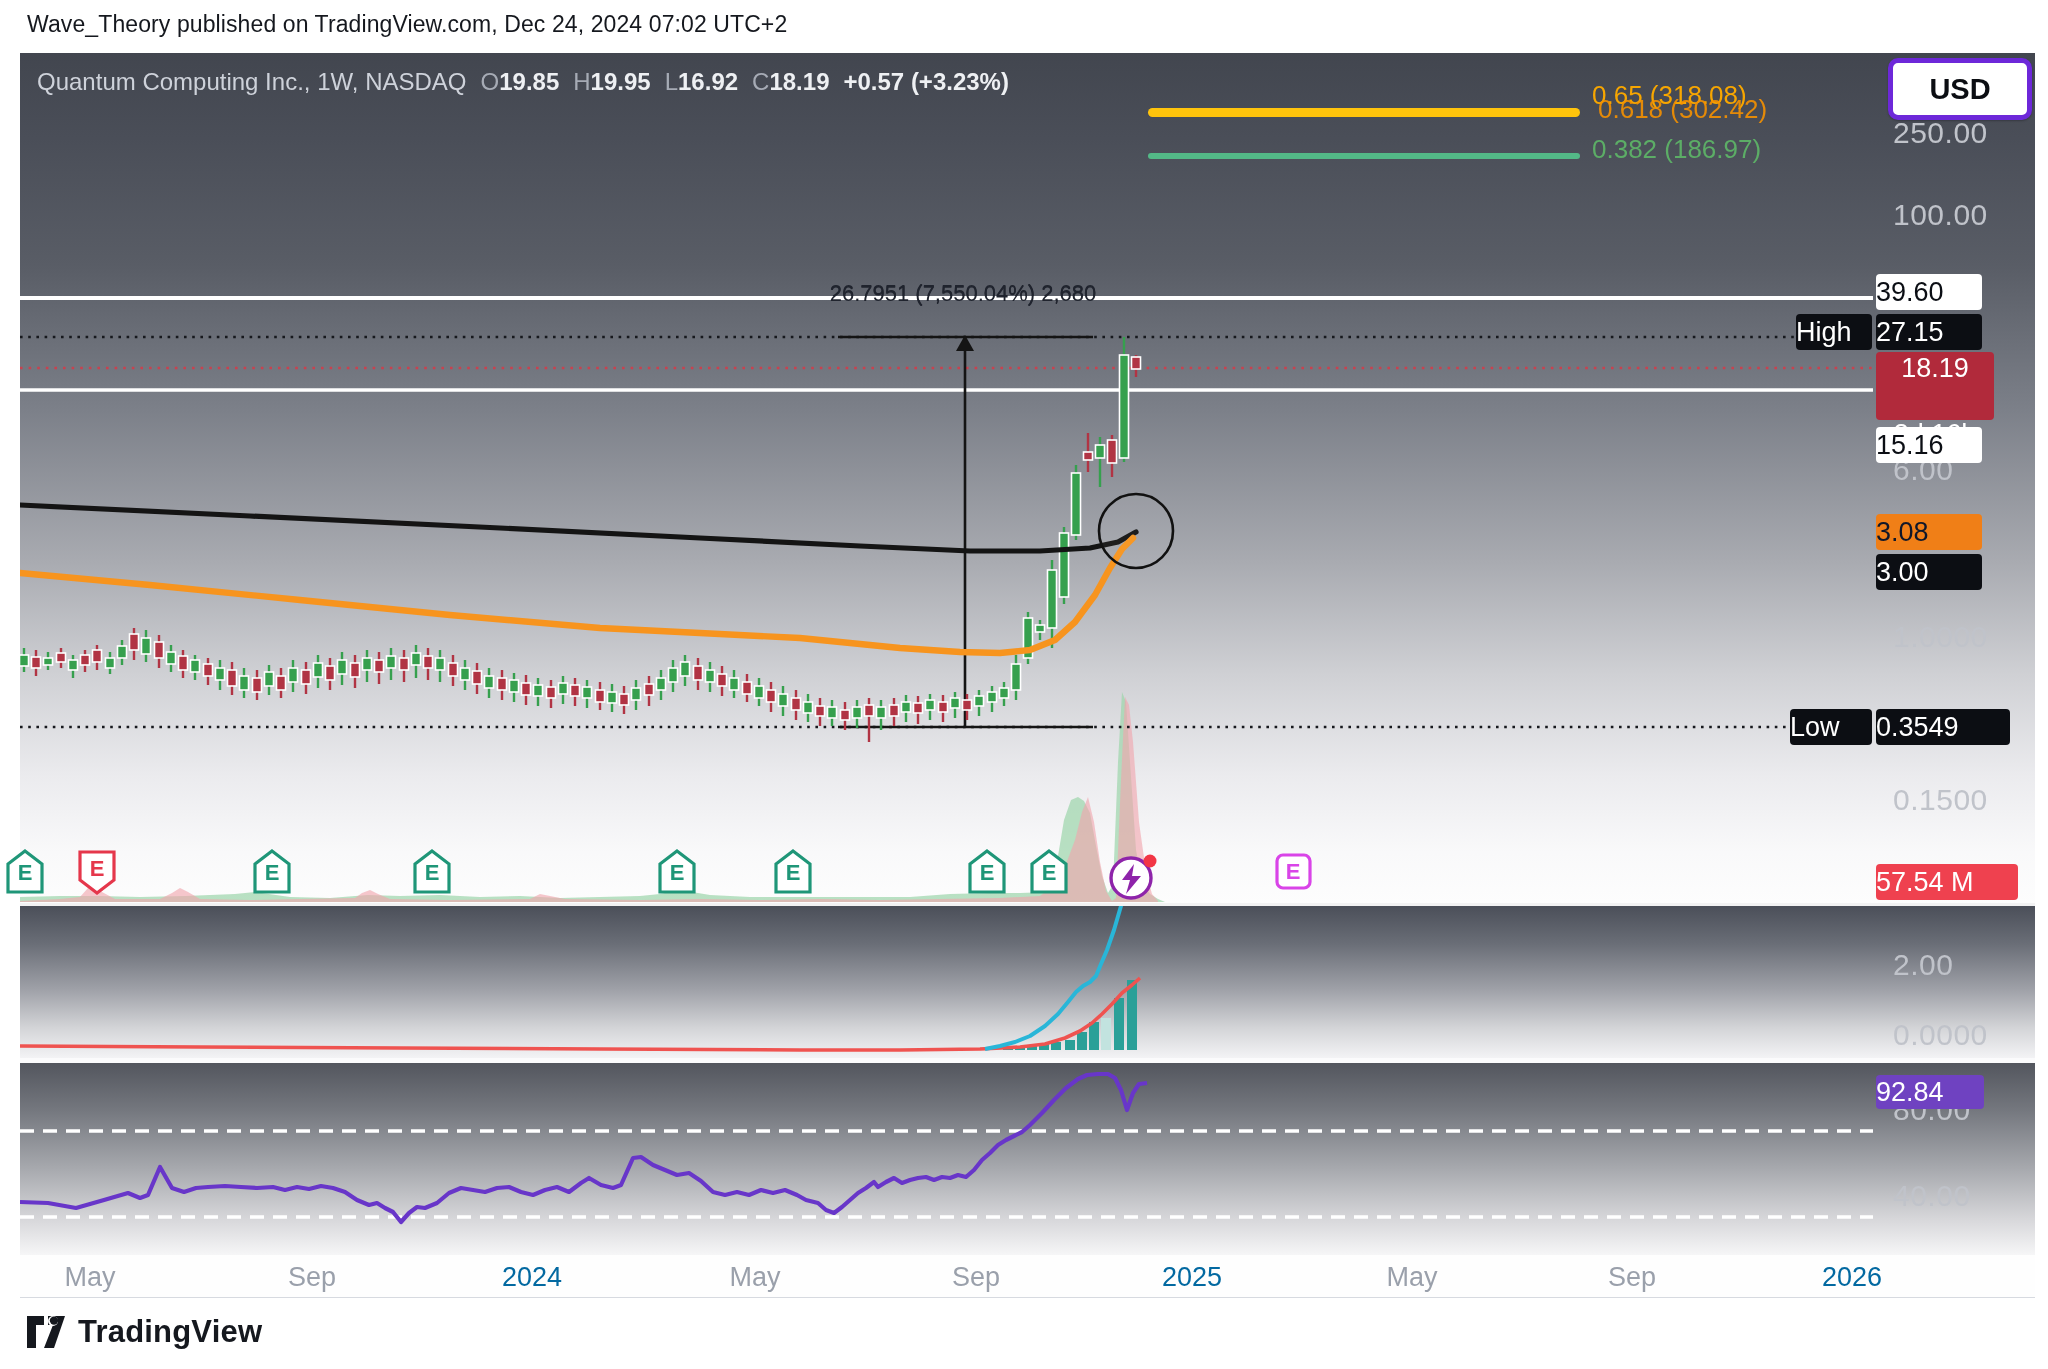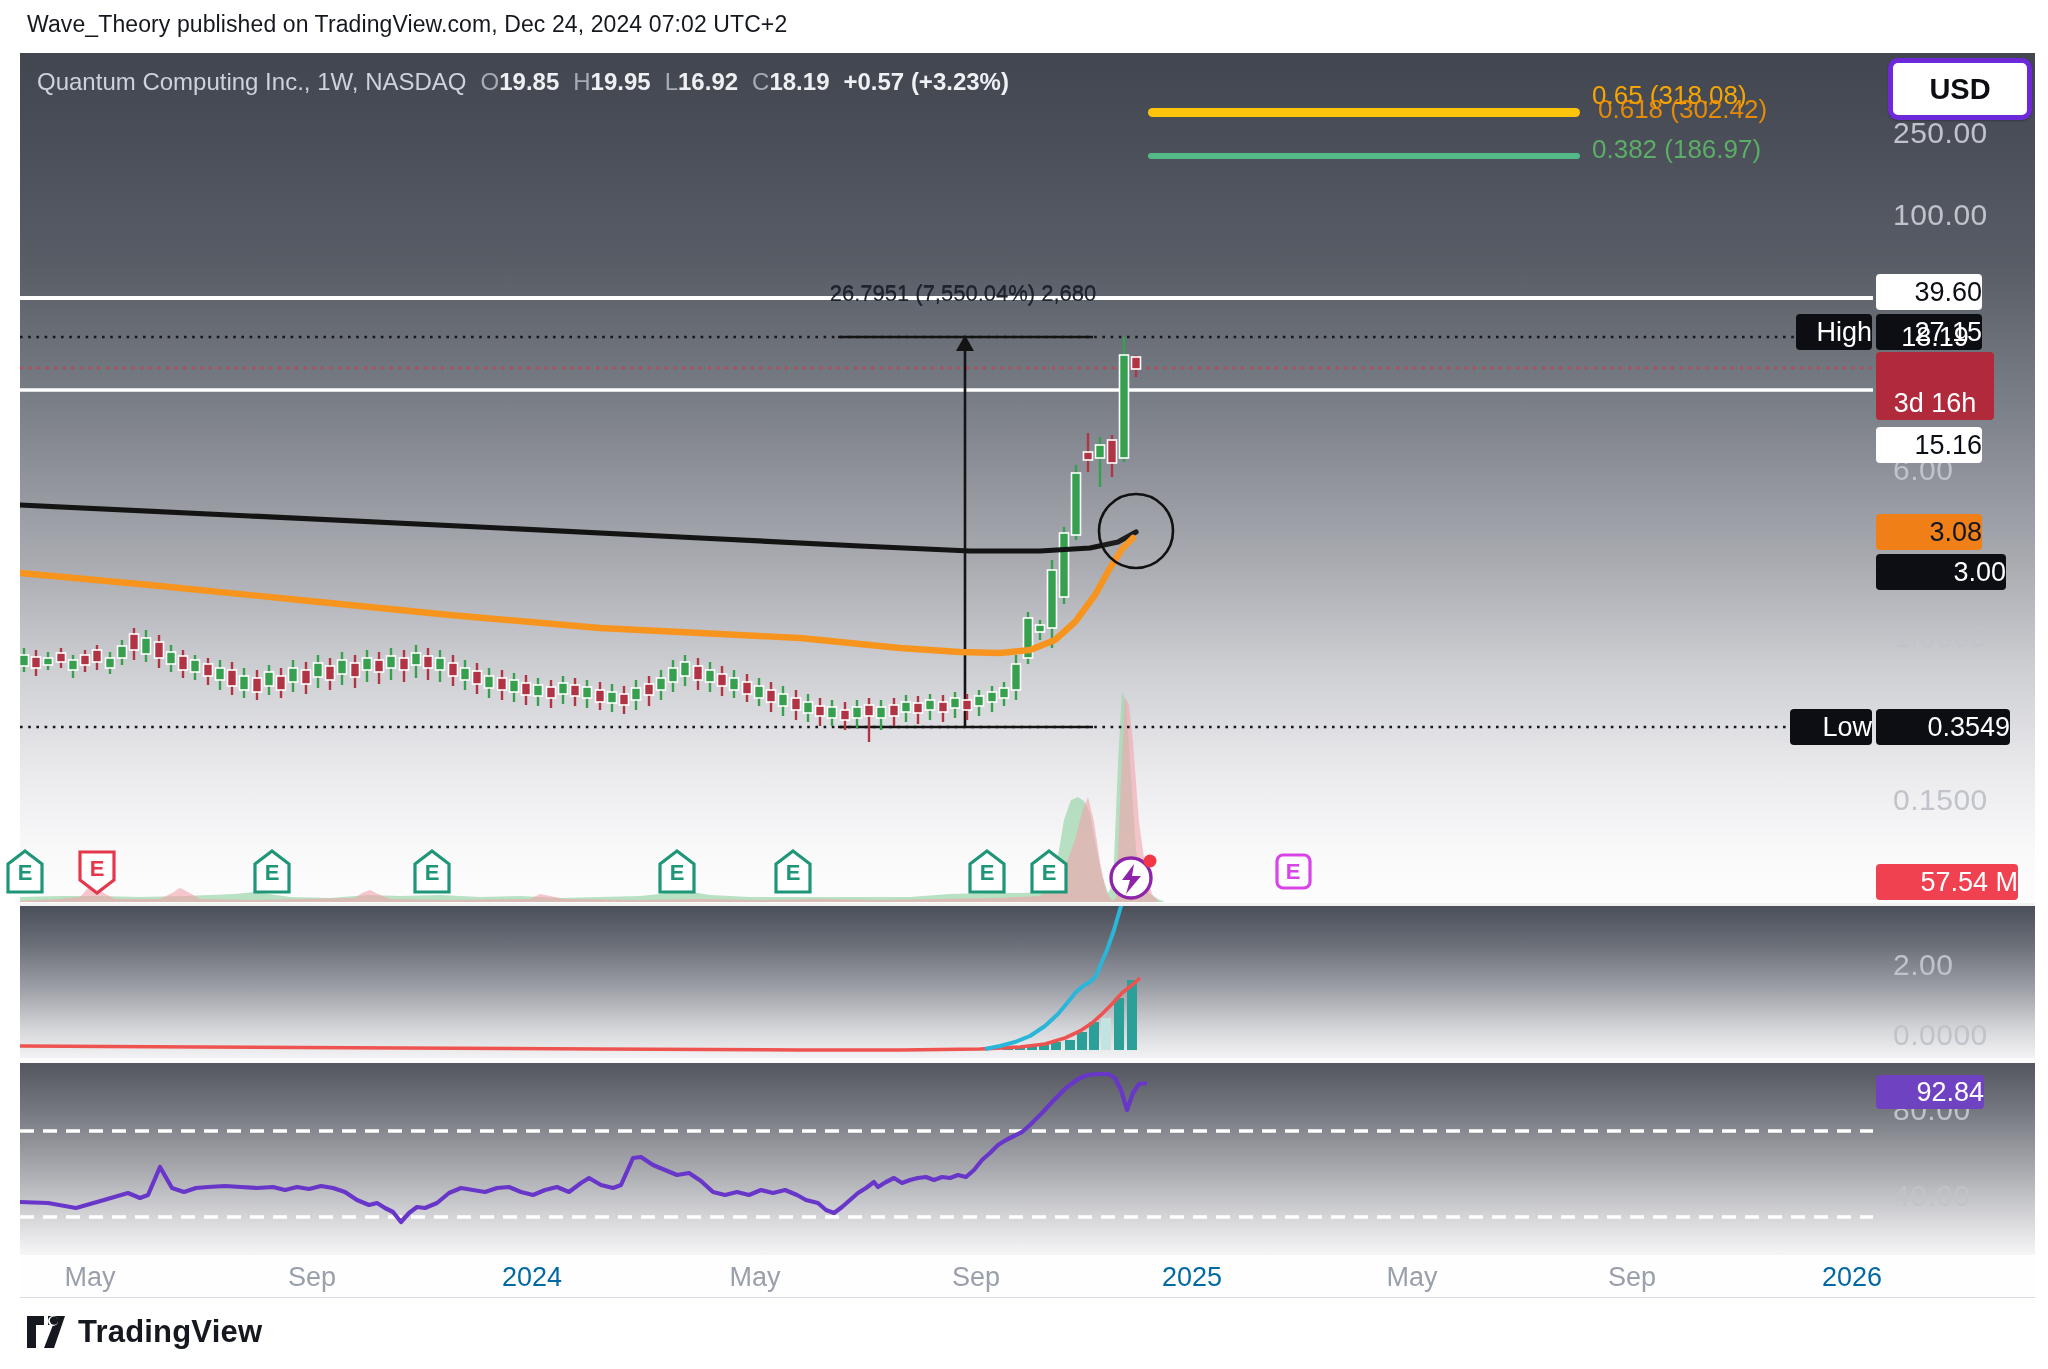--- a/index.html
+++ b/index.html
@@ -29,21 +29,21 @@
     font-size:29px;font-weight:600;color:#0c0e13;box-shadow:0 1px 2px rgba(0,0,0,.25);}
   
   .fib-line{border-radius:6px;}
   #fib-labels-1{left:1592px;top:80px;width:240px;height:34px;}
   #fib-labels-1 span{position:absolute;font-size:26px;white-space:nowrap;font-weight:500;}
   #fib-label-2{left:1592px;top:134px;font-size:26px;font-weight:500;white-space:nowrap;}
   
   #measure-label{left:963px;top:281px;transform:translateX(-50%);font-size:22px;color:#20242e;white-space:nowrap;z-index:3;}
   
   .scale-num{position:absolute;left:1893px;font-size:30px;color:#c0c3ca;transform:translateY(-50%);letter-spacing:.5px;}
-  .price-box{position:absolute;display:flex;align-items:center;justify-content:flex-end;
+  .price-box{position:absolute;display:flex;align-items:center;justify-content:flex-start;
     border-radius:4px;font-size:27px;font-weight:500;transform:translateY(-50%);line-height:1.22;text-align:center;}
   
   .x-label{position:absolute;top:1262px;transform:translateX(-50%);font-size:27px;color:#9aa0ab;}
   .x-label.bold{font-weight:400;color:#0369a1;text-align:center;}
   
   .badge{position:absolute;width:40px;height:46px;transform:translate(-50%,-50%);}
   
   #footer-logo{left:27px;top:1314px;display:flex;align-items:center;gap:13px;}
   #footer-logo .word{font-size:31px;font-weight:700;color:#15181e;letter-spacing:.2px;}
 </style>
@@ -337,21 +337,21 @@
         <span>18.19</span>
         <br>
         <span>3d 16h</span>
       </div>
       <div class="price-box" style="left: 1876px; top: 445px; width: 106px; height: 36px; background: rgb(255, 255, 255); color: rgb(11, 14, 20);">
         <span>15.16</span>
       </div>
       <div class="price-box" style="left: 1876px; top: 532px; width: 106px; height: 36px; background: rgb(240, 127, 23); color: #0f172a;">
         <span>3.08</span>
       </div>
-      <div class="price-box" style="left: 1876px; top: 572px; width: 130px; height: 36px; background: rgb(12, 14, 19); color: rgb(255, 255, 255);">
+      <div class="price-box" style="left: 1876px; top: 572px; width: 106px; height: 36px; background: rgb(12, 14, 19); color: rgb(255, 255, 255);">
         <span>3.00</span>
       </div>
       <div class="price-box" style="left: 1790px; top: 727px; width: 82px; height: 36px; background: rgb(12, 14, 19); color: rgb(255, 255, 255);">
         <span>Low</span>
       </div>
       <div class="price-box" style="left: 1876px; top: 727px; width: 134px; height: 36px; background: rgb(12, 14, 19); color: rgb(255, 255, 255);">
         <span>0.3549</span>
       </div>
       <div class="price-box" style="left: 1876px; top: 882px; width: 142px; height: 36px; background: rgb(239, 65, 79); color: rgb(255, 255, 255);">
         <span>57.54 M</span>

